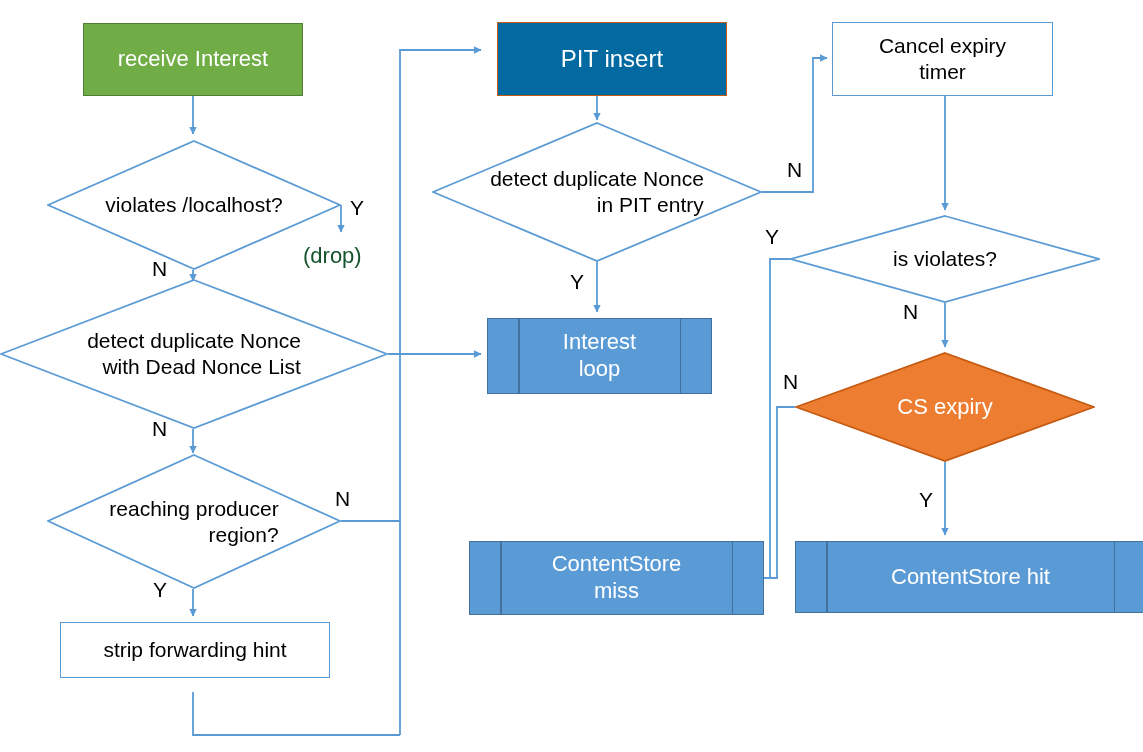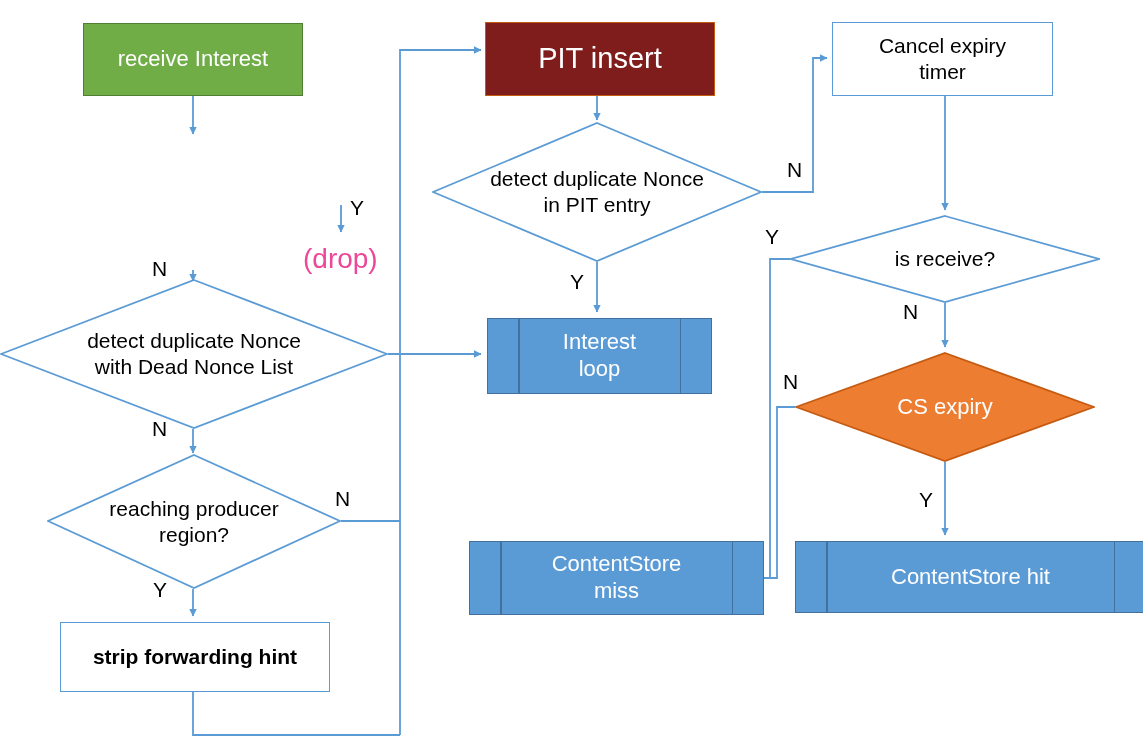--- a/index.html
+++ b/index.html
@@ -19,49 +19,50 @@
     background:#ffffff;border:1.5px solid #5b9bd5;color:#000000;
     font-size:21px;
   }
   
   .start{
     background:#70ad47;border:1.5px solid #507e32;color:#ffffff;
     font-size:22px;
   }
   
   .proc-orange{
-    background:#7f1d1d;border:1.5px solid #c55a11;color:#ffffff;
-    font-size:29px;
+    background:#0369a1;border:1.5px solid #c55a11;color:#ffffff;
+    font-size:24px;
+    margin-left:12px;
   }
   
   .predef{
     background:#5b9bd5;border:1.5px solid #41719c;color:#ffffff;
     font-size:22px;
   }
   .predef .bar{position:absolute;top:0;bottom:0;width:1.5px;background:#41719c;}
   .predef .bar.l{left:30px;}
   .predef .bar.r{right:30px;}
 
   
   .dia{position:absolute;}
   .dia svg{position:absolute;left:0;top:0;}
   .dia .lbl{
     position:absolute;left:0;top:0;right:0;bottom:0;
-    display:flex;align-items:center;justify-content:center;text-align:center;
+    display:flex;align-items:center;justify-content:center;text-align:right;
     white-space:pre-line;line-height:1.22;font-size:21px;color:#000000;
     pointer-events:none;
   }
   .dia.orange .lbl{color:#ffffff;font-size:22px;}
 
   
   .elabel{
     position:absolute;font-size:21px;color:#000000;
     font-family:"Liberation Sans", sans-serif;white-space:nowrap;
   }
-  .freetext{position:absolute;font-size:28px;color:#ec4899;white-space:nowrap;}
+  .freetext{position:absolute;font-size:22px;color:#14532d;white-space:nowrap;}
 </style>
 </head>
 <body>
 
 <div id="stage">
 
   <svg id="edges" viewBox="0 0 1143 752" xmlns="http://www.w3.org/2000/svg">
     <defs>
       <marker id="ah" markerWidth="9" markerHeight="9" refX="7.4" refY="4.5" orient="auto" markerUnits="userSpaceOnUse">
         <path d="M0,0.6 L8,4.5 L0,8.4 z" fill="#5b9bd5"></path>
@@ -102,38 +103,44 @@
       <path d="M795,407 L777,407 L777,578 L757,578" marker-end="url(#ah)"></path>
 
       <path d="M945,462 L945,535" marker-end="url(#ah)"></path>
     </g>
   </svg>
 
   <div class="node start" style="left:83px;top:23px;width:220px;height:73px;">
     <span class="lbl">receive Interest</span>
   </div>
 
+  <div class="dia" style="left:47px;top:140px;width:294px;height:130px;">
+    <svg width="294" height="130" viewBox="0 0 294 130" xmlns="http://www.w3.org/2000/svg">
+      <polygon points="147,1 293,65 147,129 1,65" fill="#ffffff" stroke="#5b9bd5" stroke-width="1.8"></polygon>
+    </svg>
+    <span class="lbl">violates /localhost?</span>
+  </div>
 
   <div class="dia" style="left:0px;top:279px;width:388px;height:150px;">
     <svg width="388" height="150" viewBox="0 0 388 150" xmlns="http://www.w3.org/2000/svg">
       <polygon points="194,1 387,75 194,149 1,75" fill="#ffffff" stroke="#5b9bd5" stroke-width="1.8"></polygon>
     </svg>
     <span class="lbl">detect duplicate Nonce
 with Dead Nonce List</span>
   </div>
 
   <div class="dia" style="left:47px;top:454px;width:294px;height:135px;text-decoration:underline;">
     <svg width="294" height="135" viewBox="0 0 294 135" xmlns="http://www.w3.org/2000/svg">
       <polygon points="147,1 293,67 147,134 1,67" fill="#ffffff" stroke="#5b9bd5" stroke-width="1.8"></polygon>
     </svg>
     <span class="lbl">reaching producer
 region?</span>
   </div>
 
-  <div class="node proc" style="left:60px;top:622px;width:270px;height:70px;font-weight:bold;">
+  <div class="node proc" style="left:60px;top:622px;width:270px;height:56px;">
     <span class="lbl">strip forwarding hint</span>
   </div>
 
   <div class="node proc-orange" style="left:485px;top:22px;width:230px;height:74px;">
     <span class="lbl">PIT insert</span>
   </div>
 
   <div class="dia" style="left:432px;top:122px;width:330px;height:140px;">
     <svg width="330" height="140" viewBox="0 0 330 140" xmlns="http://www.w3.org/2000/svg">
       <polygon points="165,1 329,70 165,139 1,70" fill="#ffffff" stroke="#5b9bd5" stroke-width="1.8"></polygon>
@@ -151,21 +158,21 @@
 
   <div class="node proc" style="left:832px;top:22px;width:221px;height:74px;">
     <span class="lbl">Cancel expiry
 timer</span>
   </div>
 
   <div class="dia" style="left:790px;top:215px;width:310px;height:88px;">
     <svg width="310" height="88" viewBox="0 0 310 88" xmlns="http://www.w3.org/2000/svg">
       <polygon points="155,1 309,44 155,87 1,44" fill="#ffffff" stroke="#5b9bd5" stroke-width="1.8"></polygon>
     </svg>
-    <span class="lbl">is receive?</span>
+    <span class="lbl">is violates?</span>
   </div>
 
   <div class="dia orange" style="left:795px;top:352px;width:300px;height:110px;">
     <svg width="300" height="110" viewBox="0 0 300 110" xmlns="http://www.w3.org/2000/svg">
       <polygon points="150,1 299,55 150,109 1,55" fill="#ed7d31" stroke="#c55a11" stroke-width="1.8"></polygon>
     </svg>
     <span class="lbl">CS expiry</span>
   </div>
 
   <div class="node predef" style="left:469px;top:541px;width:295px;height:74px;text-align:center;">

